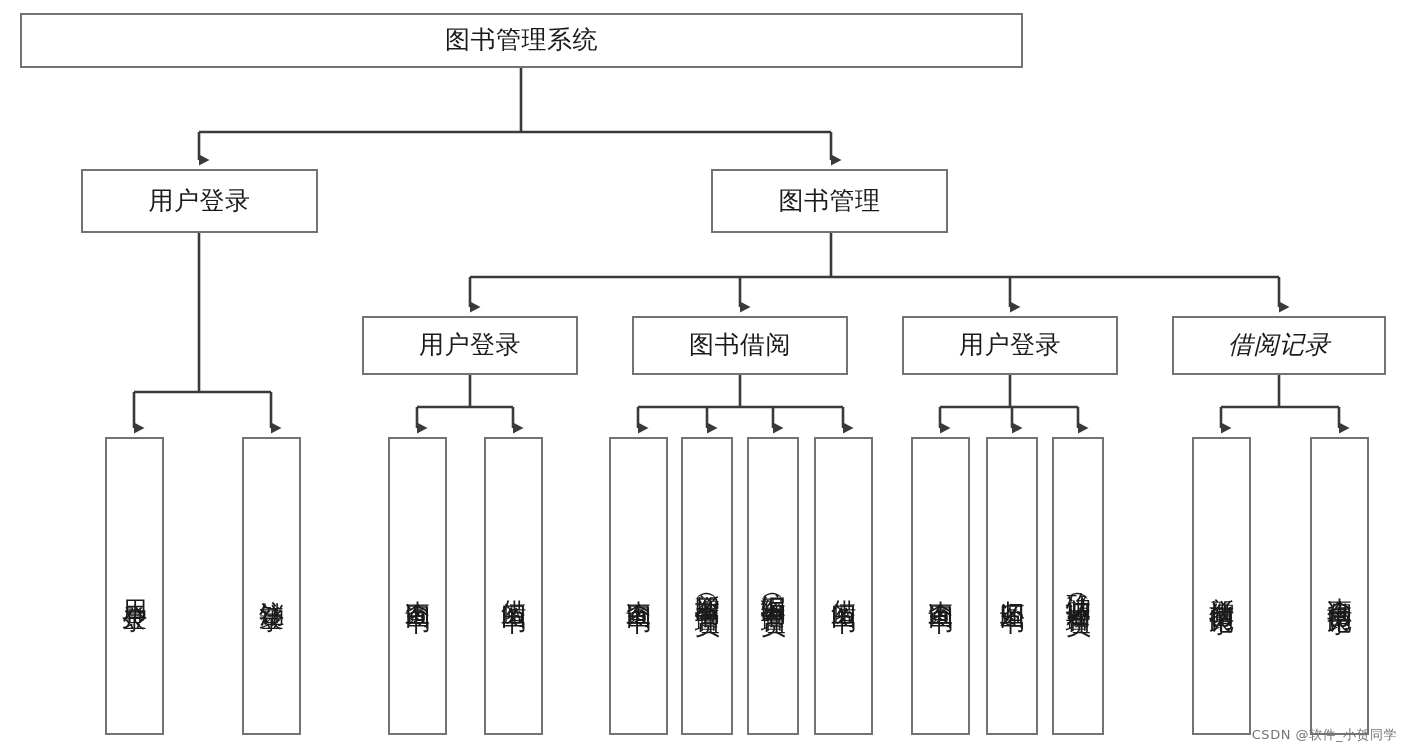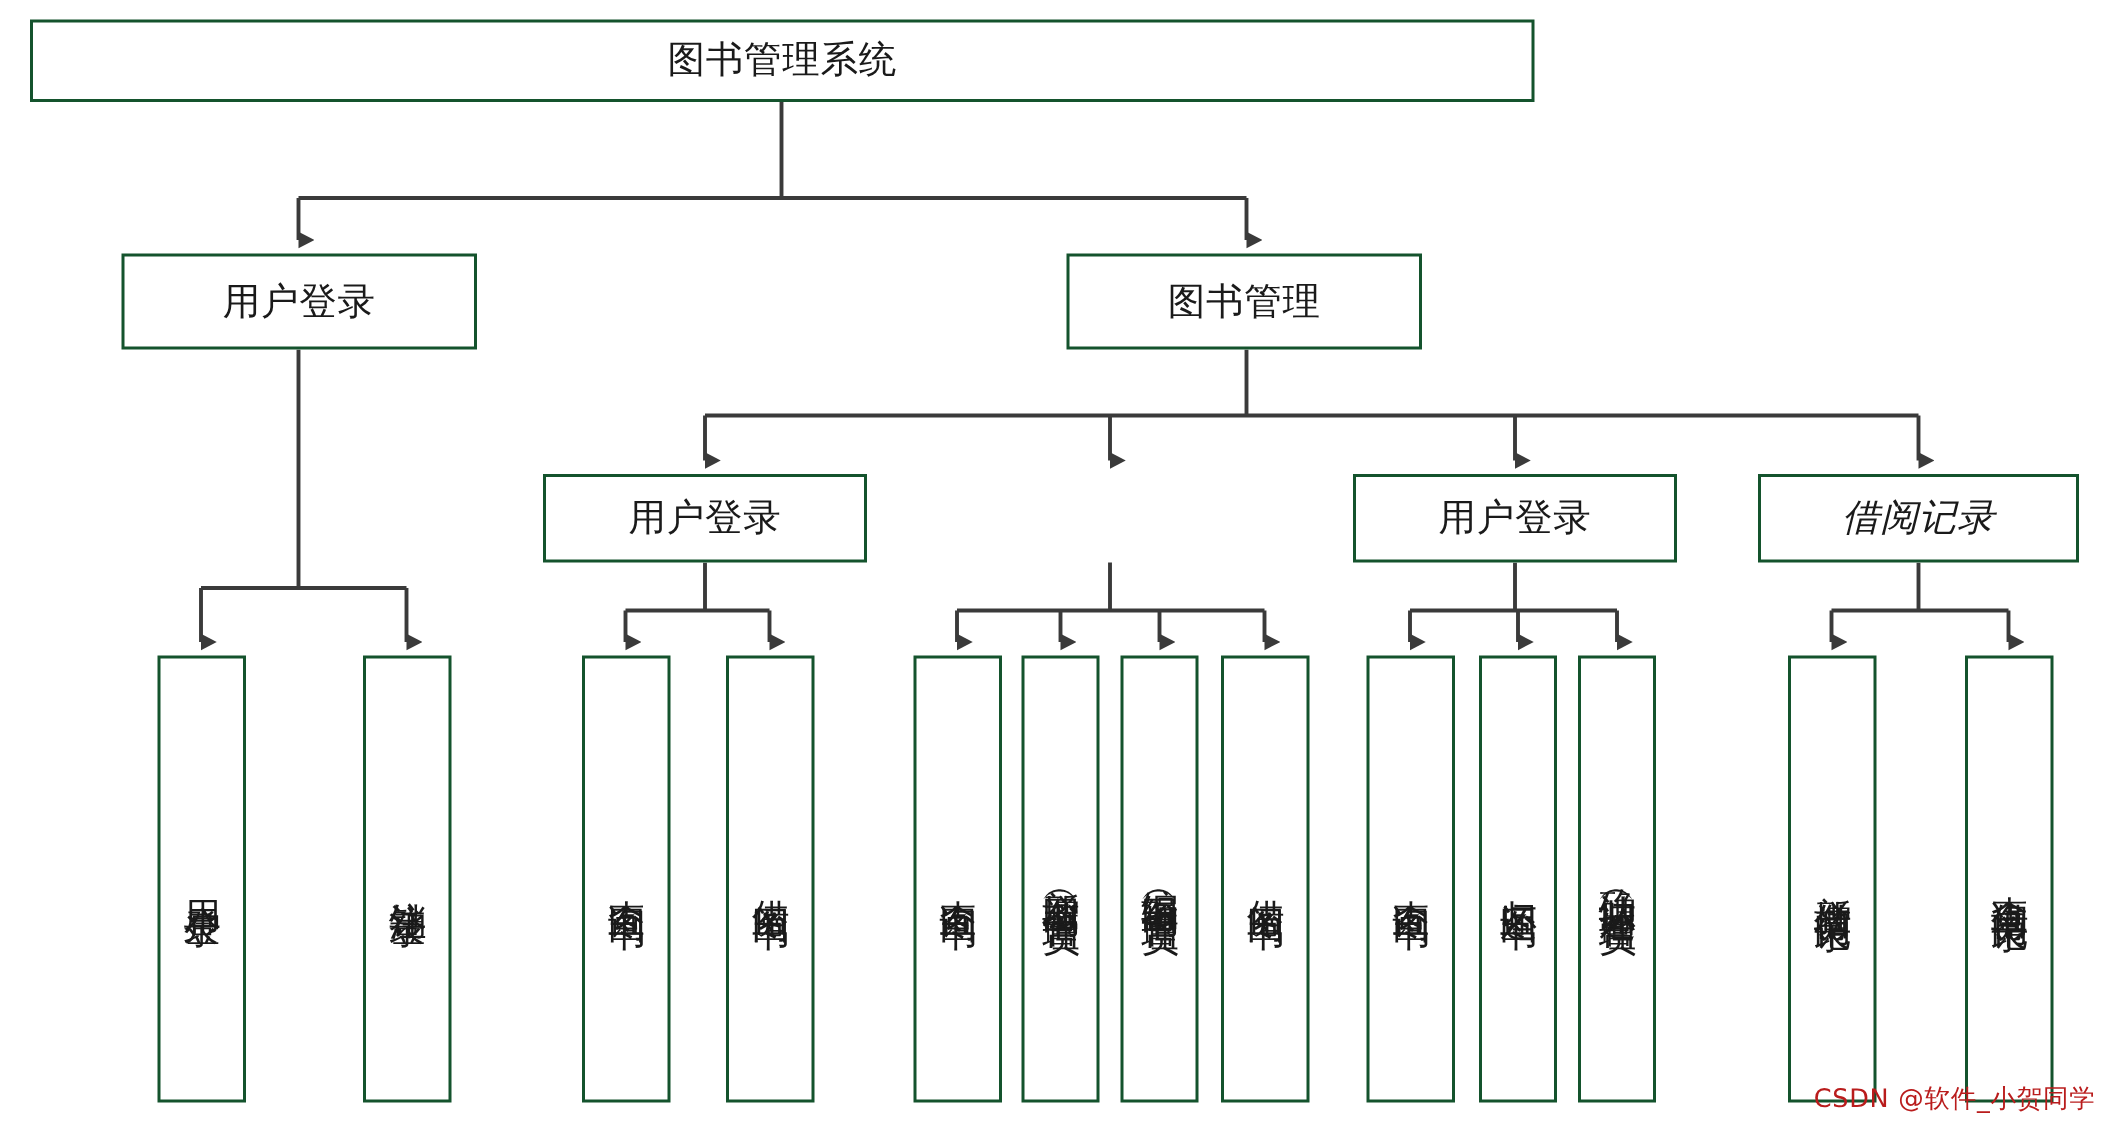--- a/index.html
+++ b/index.html
@@ -22,21 +22,21 @@
     position: absolute;
     left: 0;
     top: 0;
     width: 1405px;
     height: 747px;
     pointer-events: none;
   }
   .node {
     position: absolute;
     box-sizing: border-box;
-    border: 2px solid #14532d;
+    border: 2px solid #737373;
     background: #ffffff;
     display: flex;
     align-items: center;
     justify-content: center;
     color: #1a1a1a;
   }
   .node.h {
     font-size: 25px;
     line-height: 1.15;
     letter-spacing: 0.5px;
@@ -59,22 +59,22 @@
   }
   .node.v .vtxt {
     writing-mode: vertical-rl;
     text-orientation: upright;
     display: block;
   }
   #watermark {
     position: absolute;
     right: 8px;
     bottom: 3px;
-    font-size: 17px;
-    color: #b91c1c;
+    font-size: 13px;
+    color: #737373;
     white-space: nowrap;
     letter-spacing: 0.5px;
     font-family: "DejaVu Sans", "Liberation Sans", sans-serif;
   }
 </style>
 </head>
 <body>
 
 <div id="canvas">
 
@@ -136,20 +136,23 @@
   <div class="node h" style="left:81px; top:169px; width:237px; height:64px;">
     <span>用户登录</span>
   </div>
   <div class="node h" style="left:711px; top:169px; width:237px; height:64px;">
     <span>图书管理</span>
   </div>
 
   <div class="node h" style="left:362px; top:316px; width:216px; height:59px;">
     <span>用户登录</span>
   </div>
+  <div class="node h" style="left:632px; top:316px; width:216px; height:59px;">
+    <span>图书借阅</span>
+  </div>
   <div class="node h" style="left:902px; top:316px; width:216px; height:59px;">
     <span>用户登录</span>
   </div>
   <div class="node h" style="left:1172px; top:316px; width:214px; height:59px;font-style:italic;">
     <span>借阅记录</span>
   </div>
 
   <div class="node v" style="left:105px; top:437px; width:59px; height:298px;">
     <span class="vtxt">用户登录</span>
   </div>

